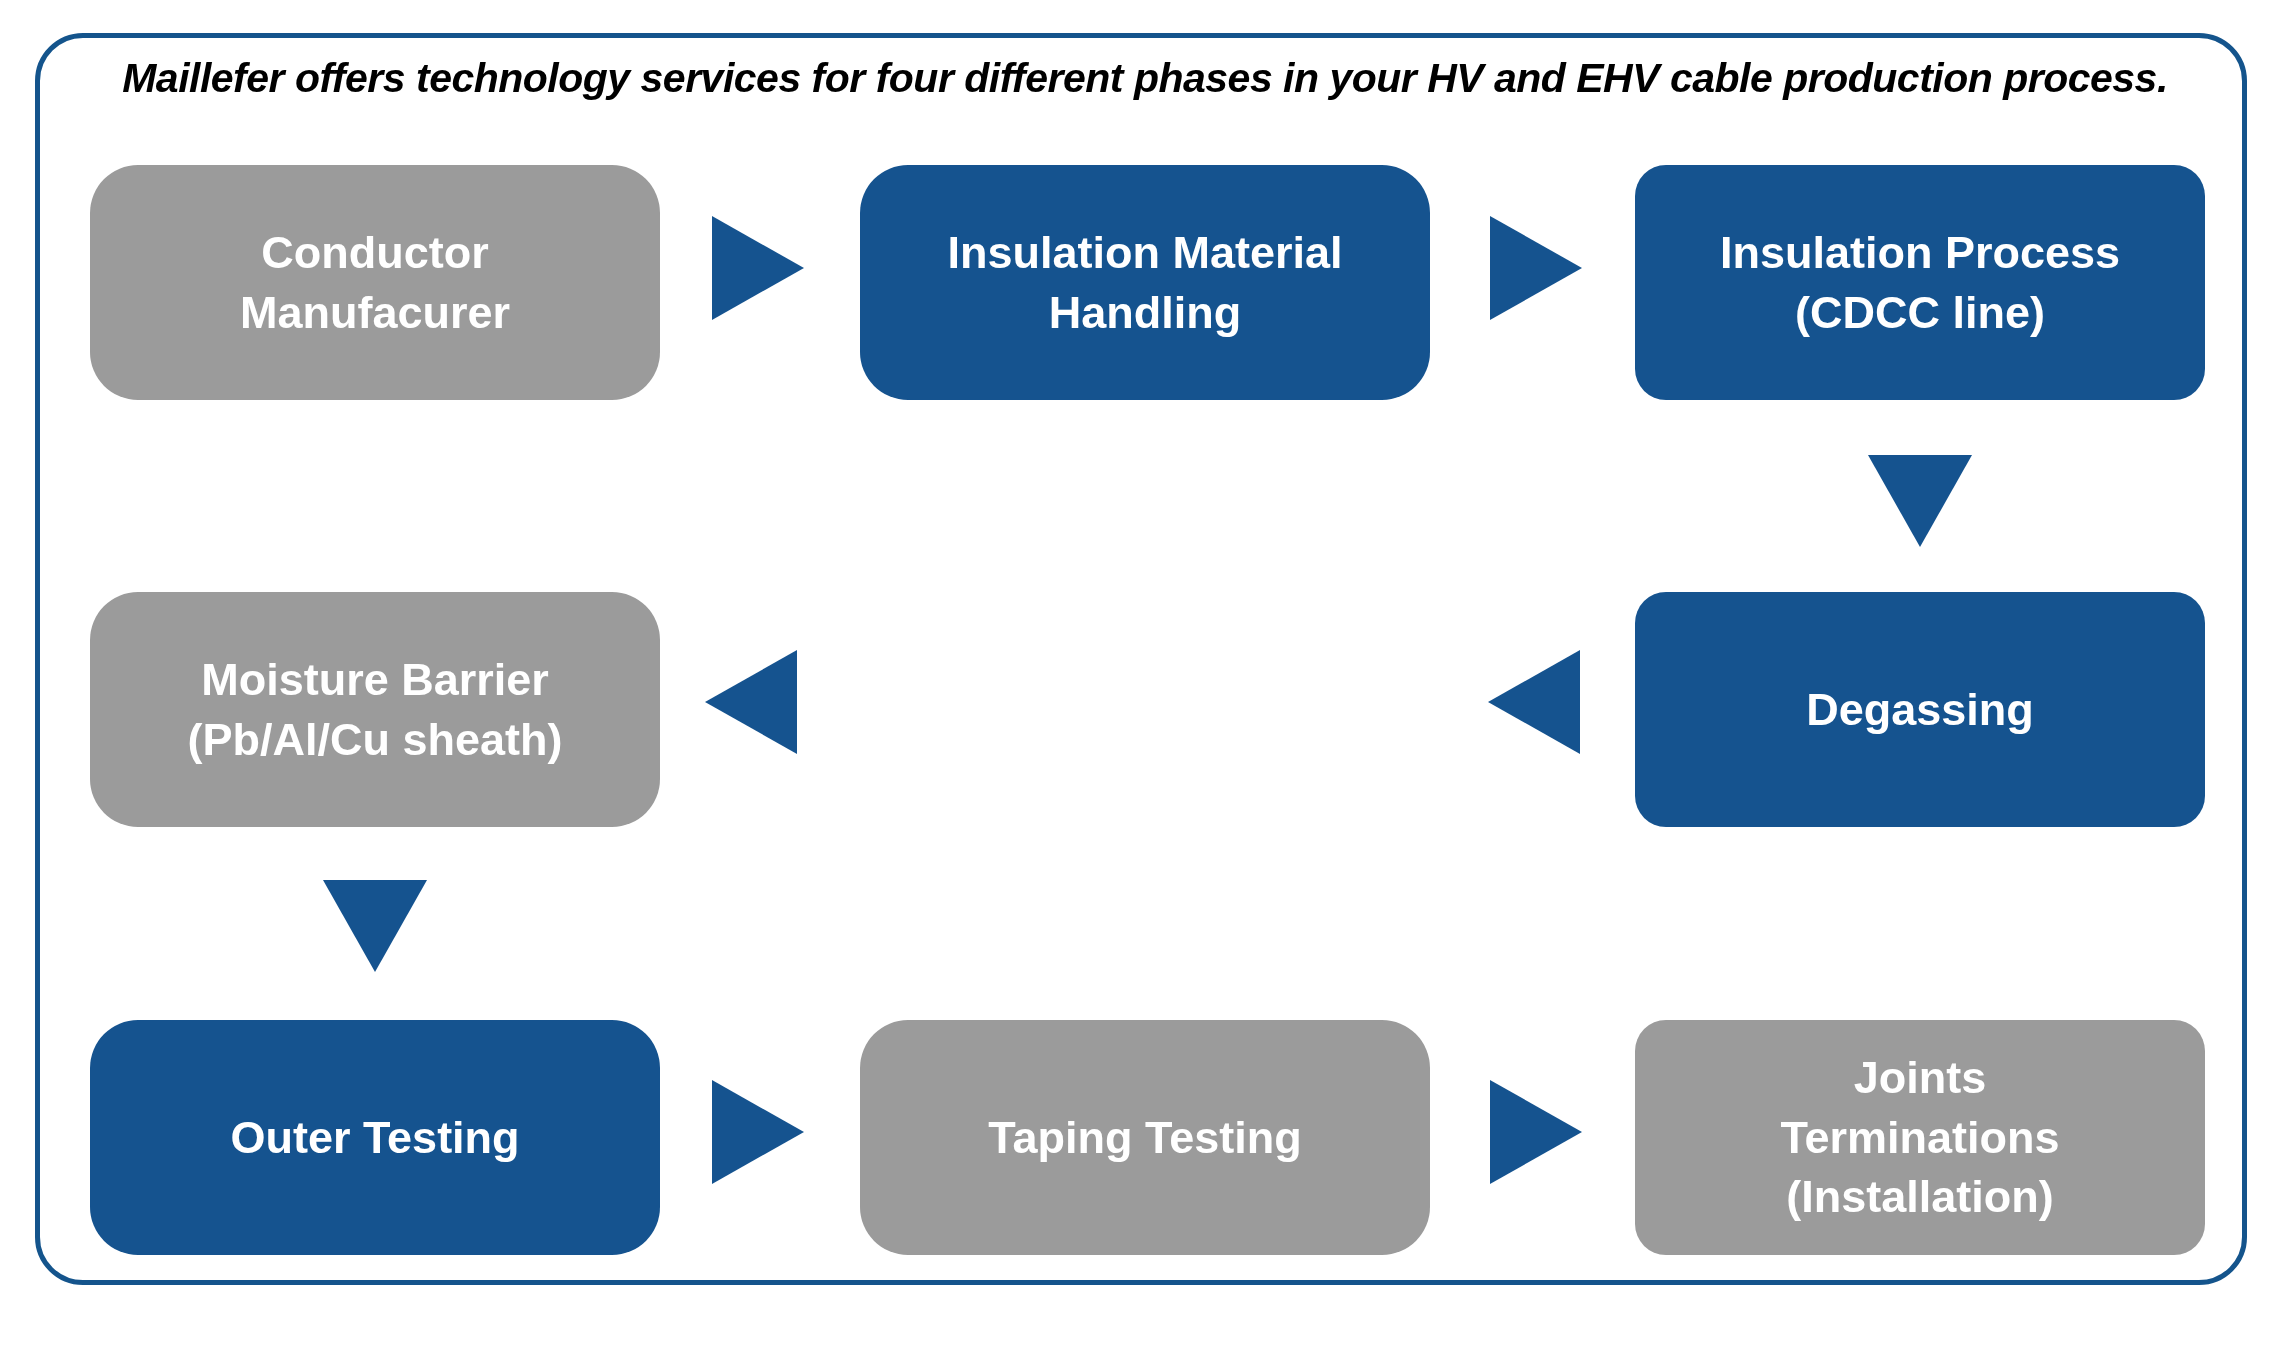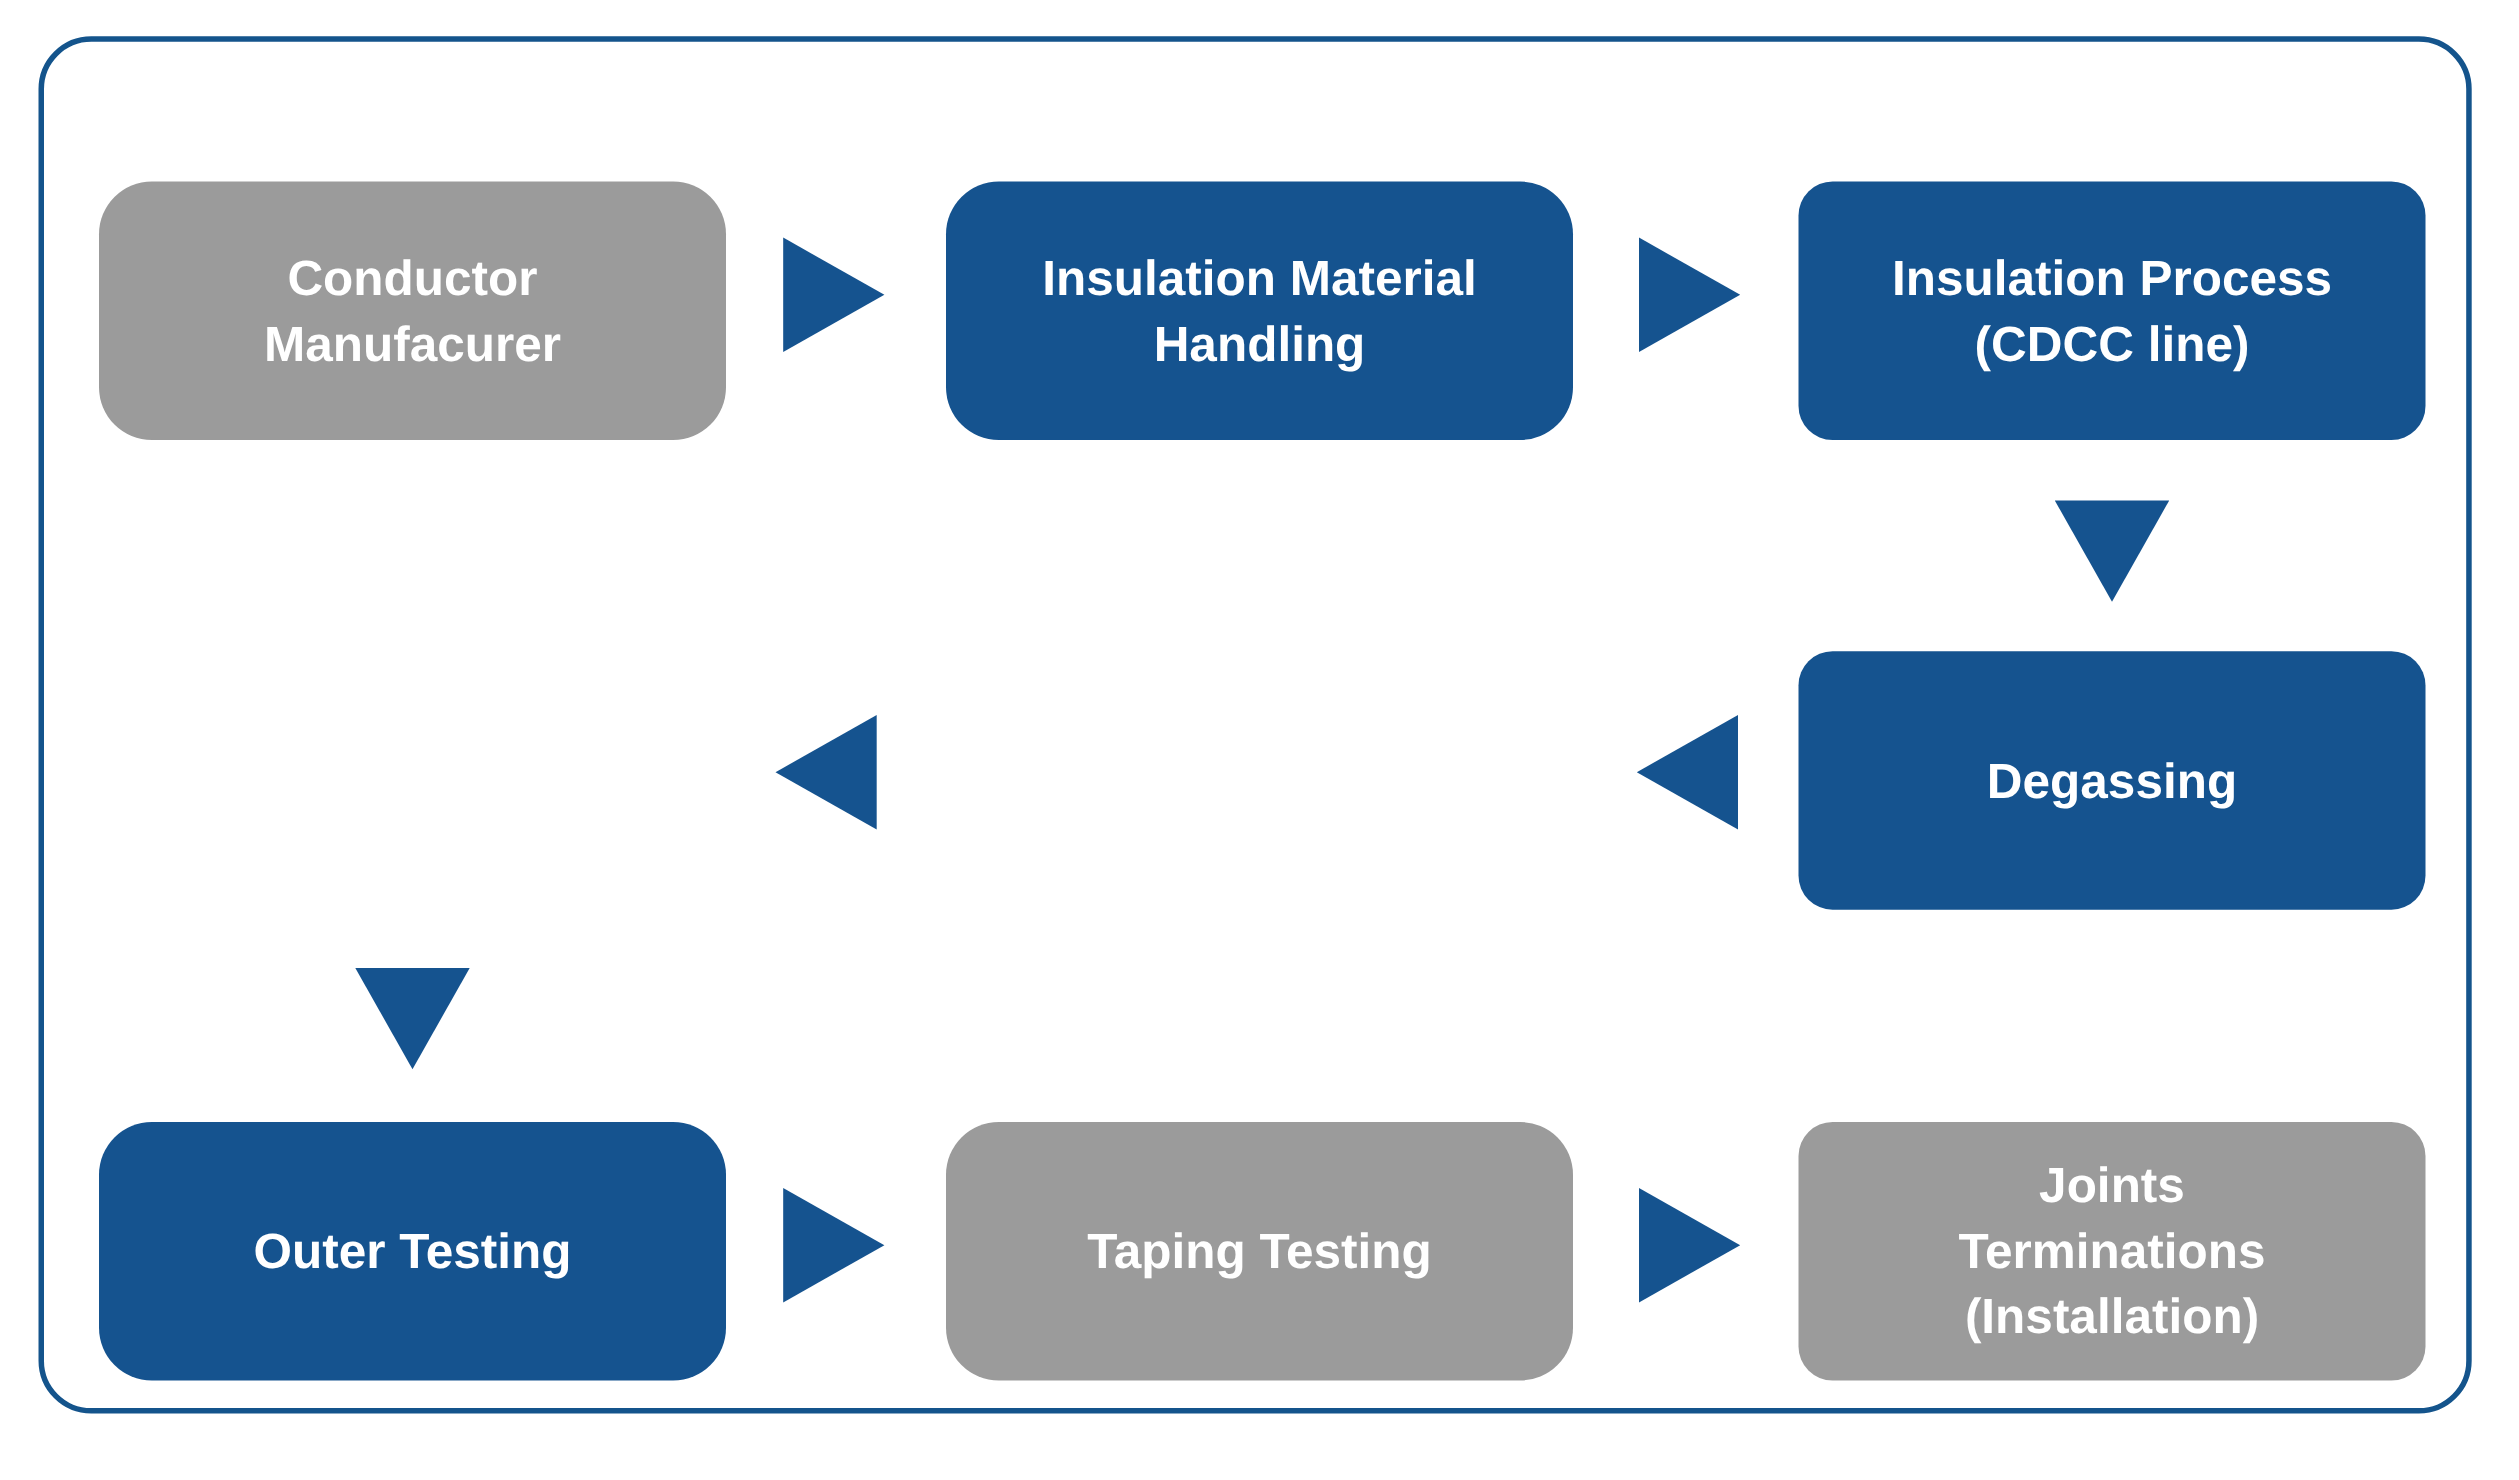--- a/index.html
+++ b/index.html
@@ -82,32 +82,35 @@
   .a6 { left: 323px;  top: 880px; }
   .a7 { left: 712px;  top: 1080px; }
   .a8 { left: 1490px; top: 1080px; }
 </style>
 </head>
 <body>
 
 <div class="canvas">
   <div class="frame"></div>
 
+  <div class="caption">Maillefer offers technology services for four different phases in your HV and EHV cable production process.</div>
 
   <div class="node gray col1 row1">Conductor
 Manufacurer</div>
   <div class="arrow right a1"></div>
   <div class="node blue col2 row1">Insulation Material
 Handling</div>
   <div class="arrow right a2"></div>
   <div class="node blue col3 row1">Insulation Process
 (CDCC line)</div>
 
   <div class="arrow down a3"></div>
 
+  <div class="node gray col1 row2">Moisture Barrier
+(Pb/Al/Cu sheath)</div>
   <div class="arrow left a4"></div>
   <div class="arrow left a5"></div>
   <div class="node blue col3 row2">Degassing</div>
 
   <div class="arrow down a6"></div>
 
   <div class="node blue col1 row3">Outer Testing</div>
   <div class="arrow right a7"></div>
   <div class="node gray col2 row3">Taping Testing</div>
   <div class="arrow right a8"></div>

